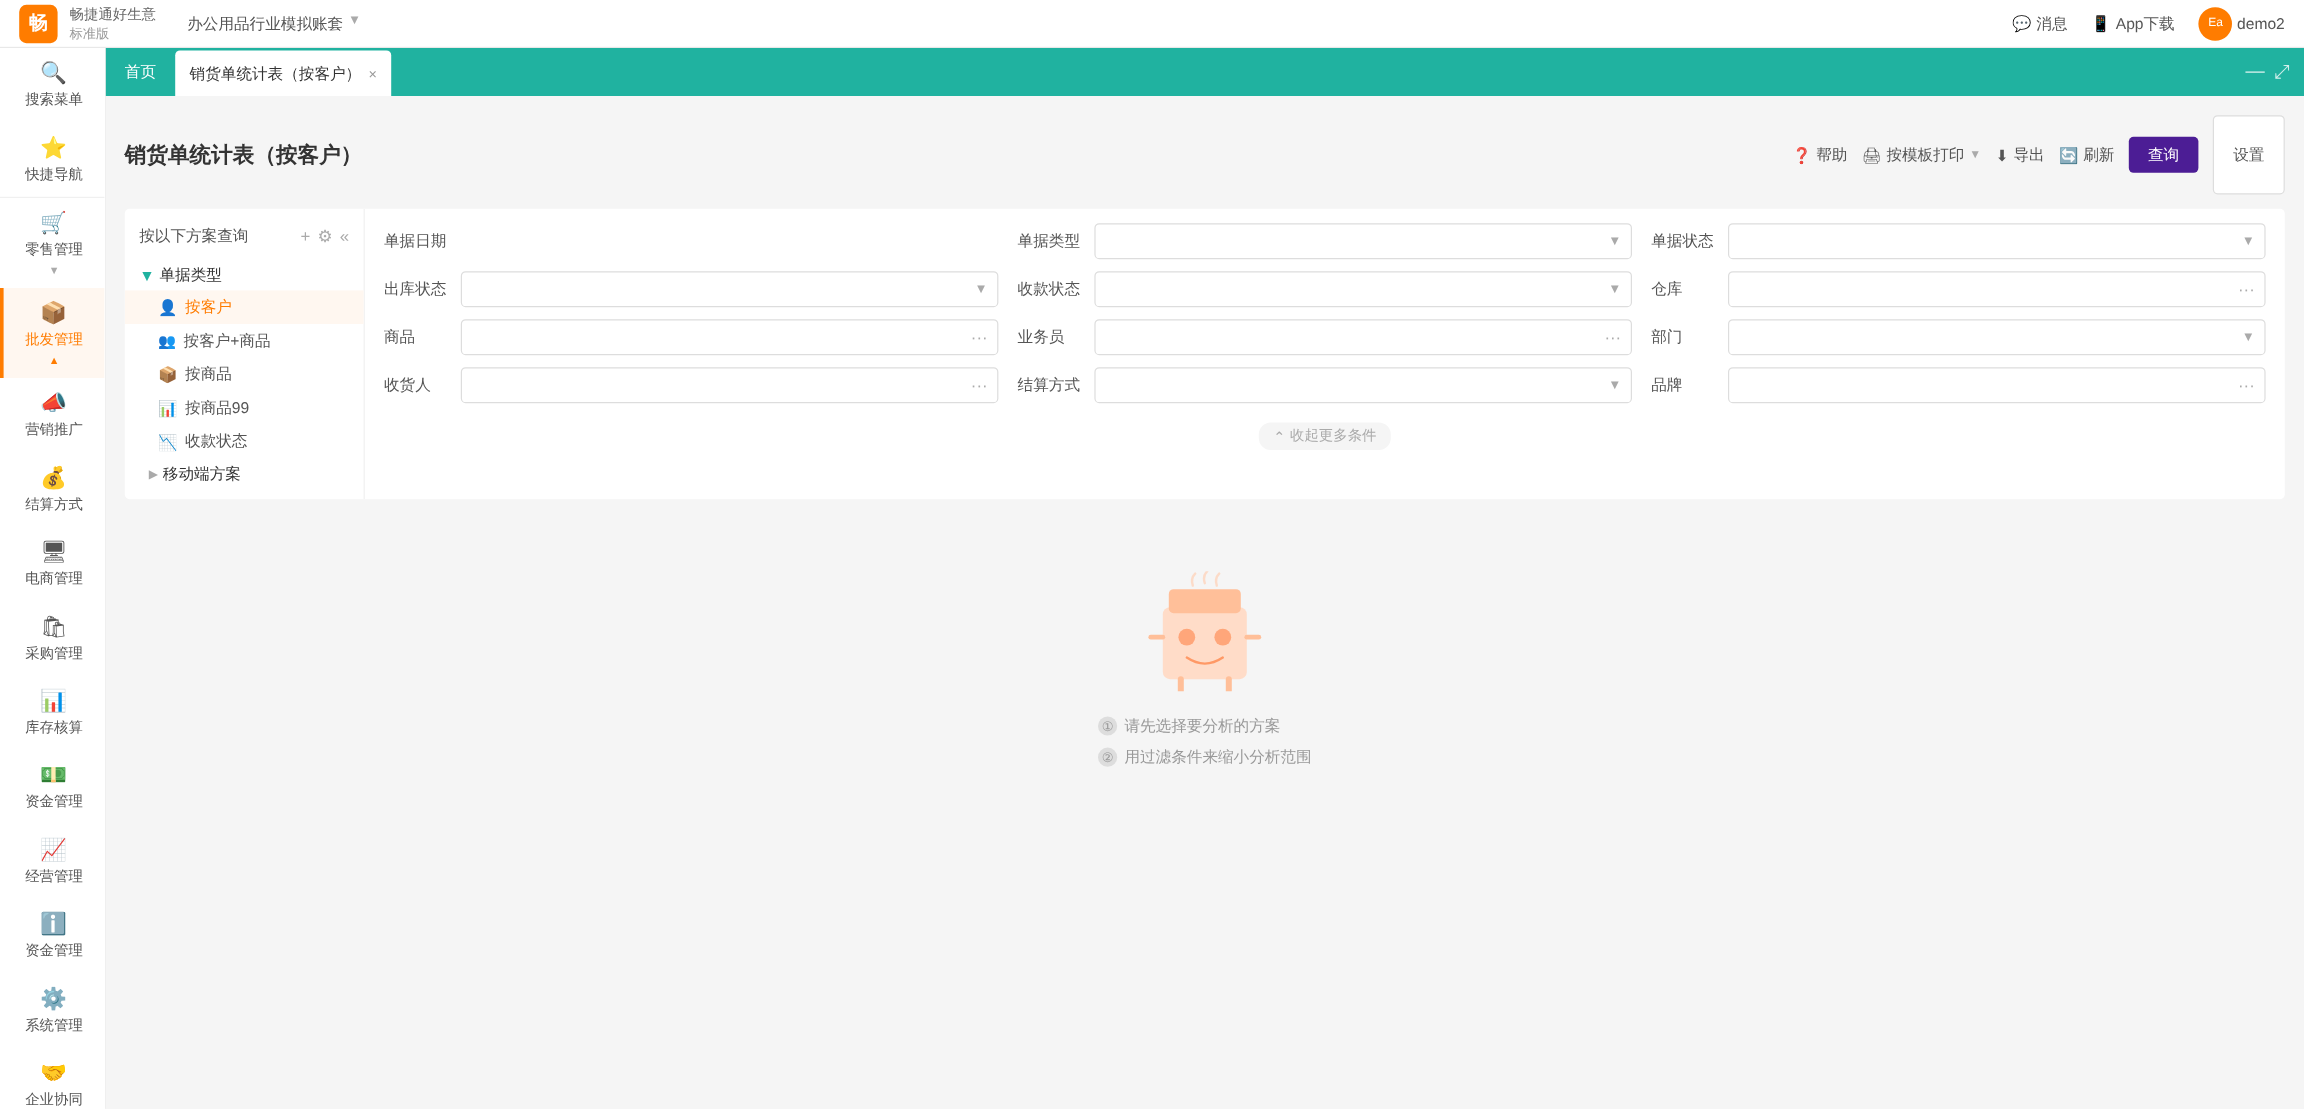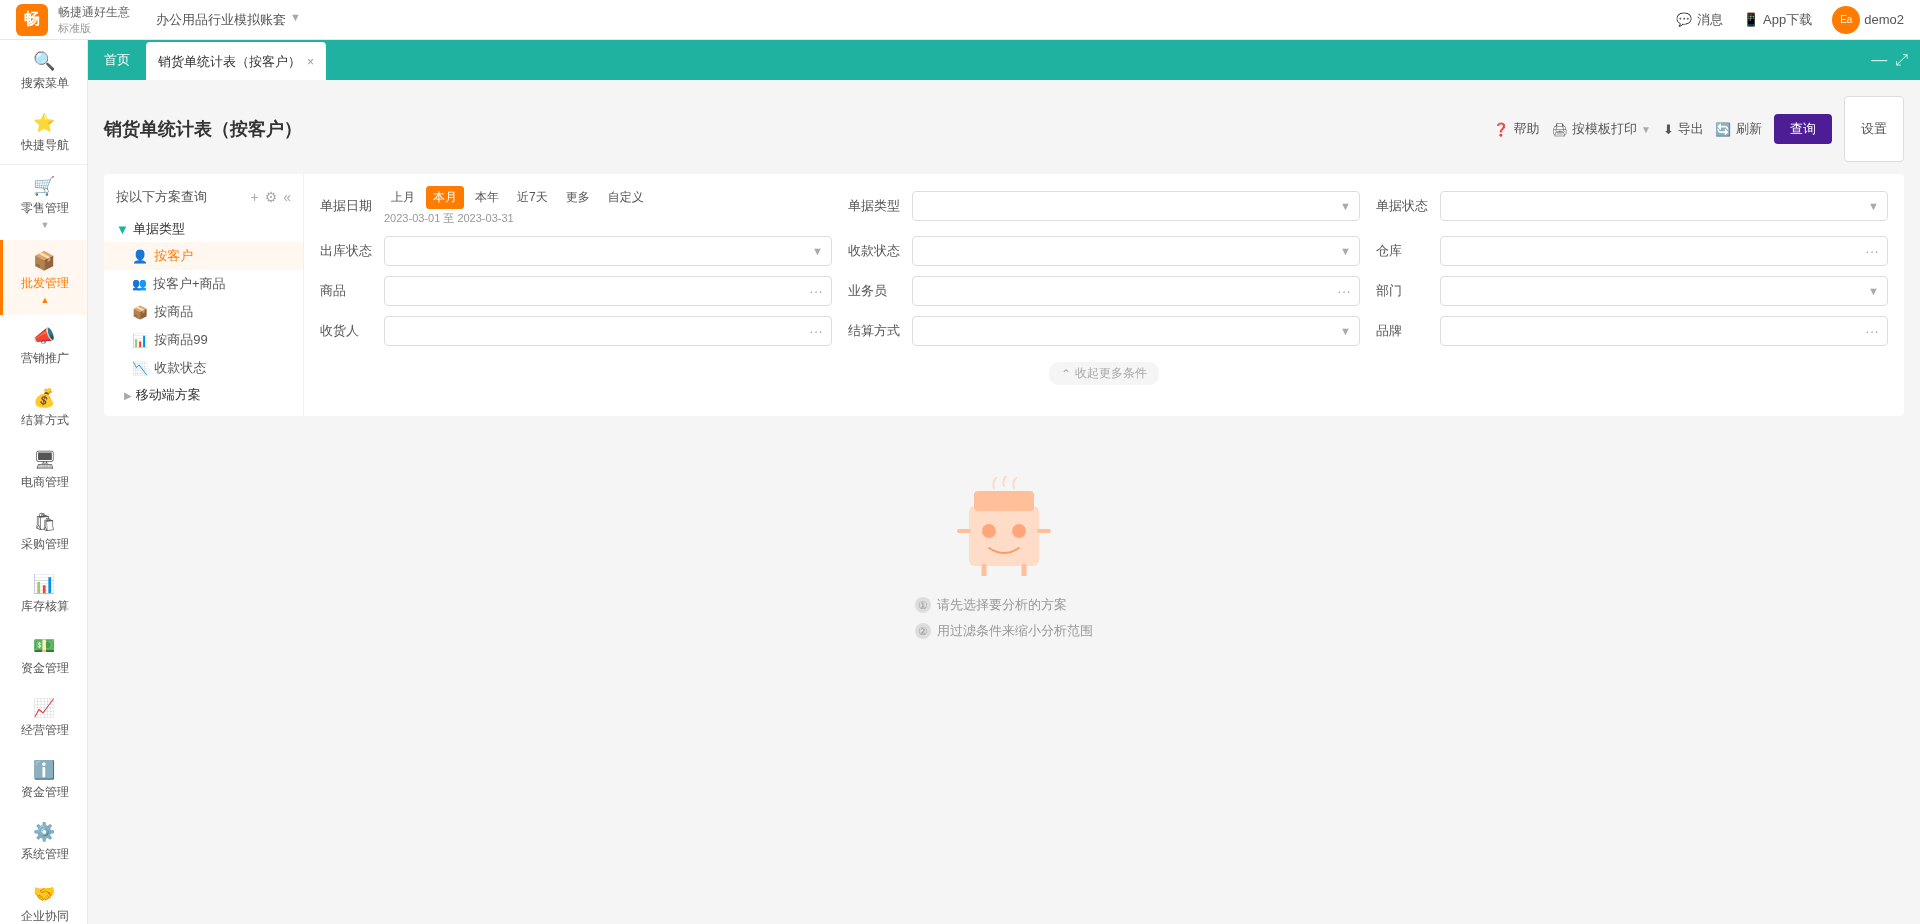--- a/index.html
+++ b/index.html
@@ -389,31 +389,20 @@
             <span style="font-size:10px;color:#aaa;">▶</span>
             <span>移动端方案</span>
           </div>
         </div>
 
         <div class="filter-form">
 
           <div class="filter-row">
             <div class="filter-field">
               <span class="filter-label">单据日期</span>
-              <div class="date-filter">
-                <div class="date-tabs">
-                  <span class="date-tab">上月</span>
-                  <span class="date-tab active">本月</span>
-                  <span class="date-tab">本年</span>
-                  <span class="date-tab">近7天</span>
-                  <span class="date-tab">更多</span>
-                  <span class="date-tab">自定义</span>
-                </div>
-                <div class="date-range">2023-03-01 至 2023-03-31</div>
-              </div>
             </div>
             <div class="filter-field">
               <span class="filter-label">单据类型</span>
               <div class="filter-select-wrapper">
                 <span></span>
                 <span class="dropdown-icon">▼</span>
               </div>
             </div>
             <div class="filter-field">
               <span class="filter-label">单据状态</span>

